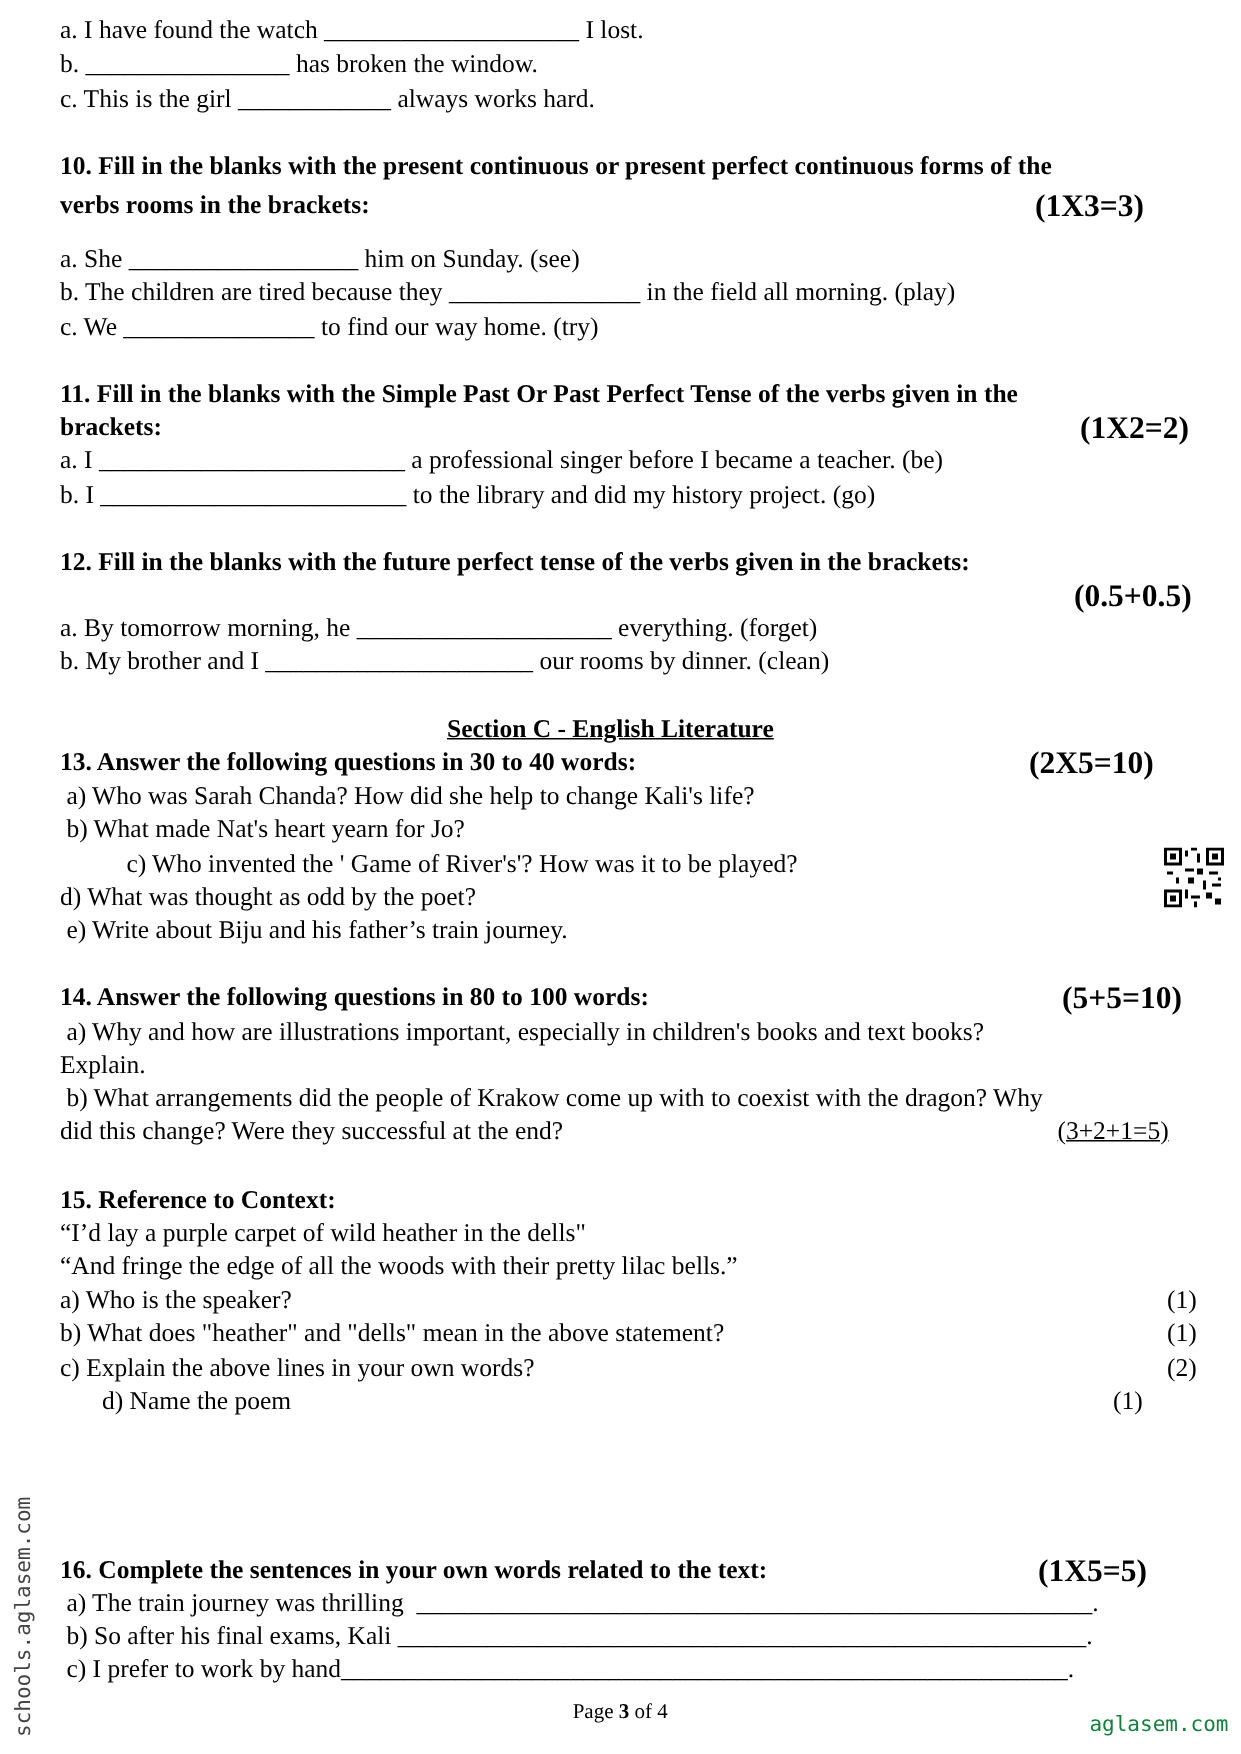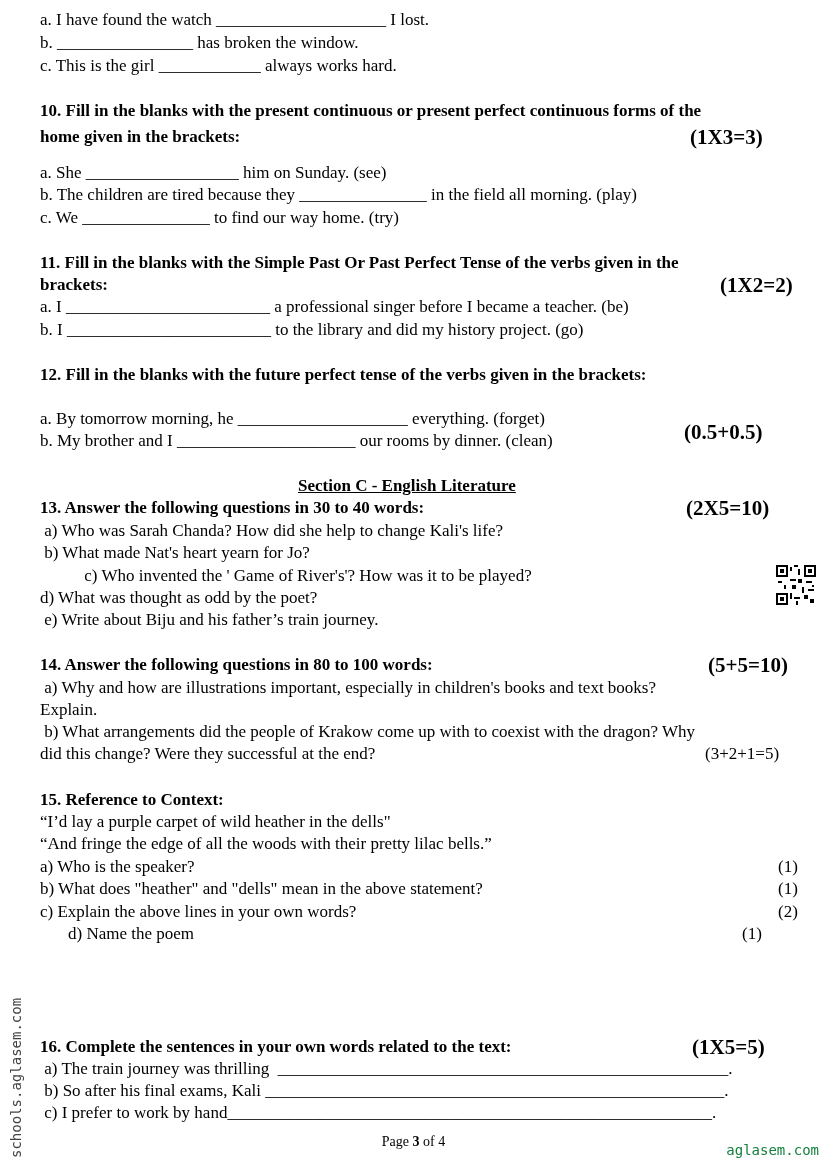--- a/index.html
+++ b/index.html
@@ -18,34 +18,34 @@
   .qr { position:absolute; left:776px; top:565px; width:40px; height:40px; }
 </style>
 </head>
 <body>
 
 <div class="ln" style="left:40px;top:10px;">a. I have found the watch ____________________ I lost.</div>
 <div class="ln" style="left:40px;top:33px;text-align:right;">b. ________________ has broken the window.</div>
 <div class="ln" style="left:40px;top:56px;">c. This is the girl ____________ always works hard.</div>
 
 <div class="ln b" style="left:40px;top:101px;">10. Fill in the blanks with the present continuous or present perfect continuous forms of the</div>
-<div class="ln b" style="left:40px;top:127px;">home given in the brackets:</div>
+<div class="ln b" style="left:40px;top:127px;">verbs rooms in the brackets:</div>
 <div class="mark" style="left:690px;top:127px;">(1X3=3)</div>
 <div class="ln" style="left:40px;top:163px;">a. She __________________ him on Sunday. (see)</div>
 <div class="ln" style="left:40px;top:185px;">b. The children are tired because they _______________ in the field all morning. (play)</div>
 <div class="ln" style="left:40px;top:208px;">c. We _______________ to find our way home. (try)</div>
 
 <div class="ln b" style="left:40px;top:253px;">11. Fill in the blanks with the Simple Past Or Past Perfect Tense of the verbs given in the</div>
 <div class="ln b" style="left:40px;top:275px;">brackets:</div>
 <div class="mark" style="left:720px;top:275px;">(1X2=2)</div>
 <div class="ln" style="left:40px;top:297px;">a. I ________________________ a professional singer before I became a teacher. (be)</div>
 <div class="ln" style="left:40px;top:320px;">b. I ________________________ to the library and did my history project. (go)</div>
 
 <div class="ln b" style="left:40px;top:365px;">12. Fill in the blanks with the future perfect tense of the verbs given in the brackets:</div>
-<div class="mark" style="left:684px;top:387px;margin-top:35px;">(0.5+0.5)</div>
+<div class="mark" style="left:716px;top:387px;">(0.5+0.5)</div>
 <div class="ln" style="left:40px;top:409px;">a. By tomorrow morning, he ____________________ everything. (forget)</div>
 <div class="ln" style="left:40px;top:431px;">b. My brother and I _____________________ our rooms by dinner. (clean)</div>
 
 <div class="ln b u" style="left:298px;top:476px;">Section C - English Literature</div>
 
 <div class="ln b" style="left:40px;top:498px;">13. Answer the following questions in 30 to 40 words:</div>
 <div class="mark" style="left:686px;top:498px;">(2X5=10)</div>
 <div class="ln" style="left:40px;top:521px;"> a) Who was Sarah Chanda? How did she help to change Kali's life?</div>
 <div class="ln" style="left:40px;top:543px;"> b) What made Nat's heart yearn for Jo?</div>
 <div class="ln" style="left:40px;top:566px;margin-left:40px;"> c) Who invented the ' Game of River's'? How was it to be played?</div>
@@ -80,21 +80,21 @@
   <rect x="20" y="36" width="2" height="4" fill="#000"></rect>
     <rect x="36" y="20" width="2" height="2" fill="#000"></rect>
 </svg>
 
 <div class="ln b" style="left:40px;top:655px;">14. Answer the following questions in 80 to 100 words:</div>
 <div class="mark" style="left:708px;top:655px;">(5+5=10)</div>
 <div class="ln" style="left:40px;top:678px;"> a) Why and how are illustrations important, especially in children's books and text books?</div>
 <div class="ln" style="left:40px;top:700px;">Explain.</div>
 <div class="ln" style="left:40px;top:722px;"> b) What arrangements did the people of Krakow come up with to coexist with the dragon? Why</div>
 <div class="ln" style="left:40px;top:744px;">did this change? Were they successful at the end?</div>
-<div class="mark-n" style="left:705px;top:744px;">(3+2+1=5)</div>
+<div class="mark-n" style="left:705px;top:744px;text-decoration:underline;">(3+2+1=5)</div>
 
 <div class="ln b" style="left:40px;top:790px;">15. Reference to Context:</div>
 <div class="ln" style="left:40px;top:812px;">“I’d lay a purple carpet of wild heather in the dells"</div>
 <div class="ln" style="left:40px;top:834px;">“And fringe the edge of all the woods with their pretty lilac bells.”</div>
 <div class="ln" style="left:40px;top:857px;">a) Who is the speaker?</div>
 <div class="mark-n" style="left:778px;top:857px;">(1)</div>
 <div class="ln" style="left:40px;top:879px;">b) What does "heather" and "dells" mean in the above statement?</div>
 <div class="mark-n" style="left:778px;top:879px;">(1)</div>
 <div class="ln" style="left:40px;top:902px;">c) Explain the above lines in your own words?</div>
 <div class="mark-n" style="left:778px;top:902px;">(2)</div>

